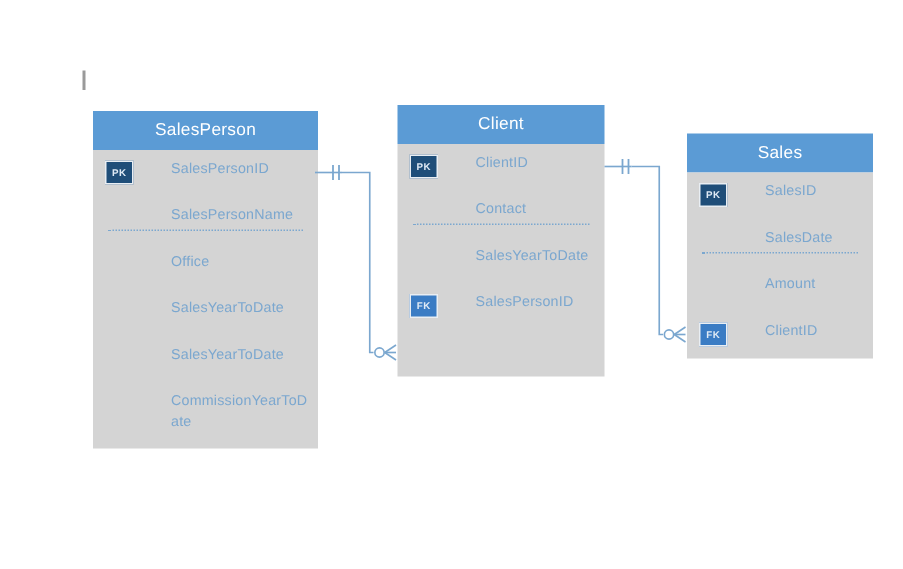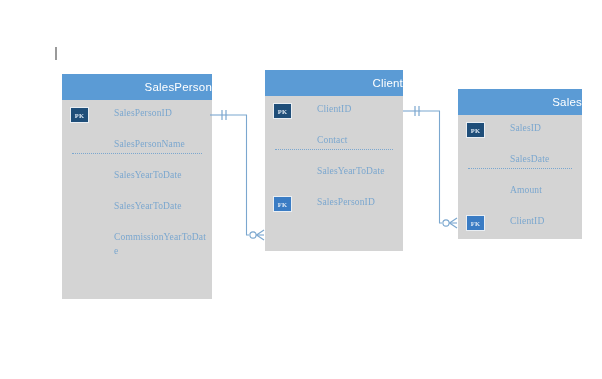--- a/index.html
+++ b/index.html
@@ -31,36 +31,35 @@
 
   
   .entity {
     position: absolute;
     box-sizing: border-box;
   }
   .entity-header {
     background: #5B9BD5;
     color: #ffffff;
     font-size: 11.5px;
-    text-align: right;
+    text-align: center;
     line-height: 26px;
     height: 26px;
     letter-spacing: .2px;
     white-space: nowrap;
     overflow: hidden;
   }
   .entity-body {
     background: #D4D4D4;
     position: relative;
   }
 
   .field-row {
     position: relative;
     height: 31px;
-    font-family: Liberation Serif, serif;
   }
   .field-row.tall {
     height: 44px;
   }
 
   .key-badge {
     position: absolute;
     left: 8px;
     top: 7px;
     width: 19px;
@@ -122,20 +121,23 @@
       <div class="entity" style="left: 62px; top: 74px; width: 150px;">
         <div class="entity-header">SalesPerson</div>
         <div class="entity-body" style="height: 199px;">
           <div class="field-row">
             <div class="key-badge pk">PK</div>
             <div class="field-name">SalesPersonID</div>
           </div>
           <div class="pk-separator" style="top: 53px;"></div>
           <div class="field-row">
             <div class="field-name">SalesPersonName</div>
+          </div>
+          <div class="field-row">
+            <div class="field-name">Office</div>
           </div>
           <div class="field-row">
             <div class="field-name">SalesYearToDate</div>
           </div>
           <div class="field-row">
             <div class="field-name">SalesYearToDate</div>
           </div>
           <div class="field-row tall">
             <div class="field-name">CommissionYearToDate</div>
           </div>

